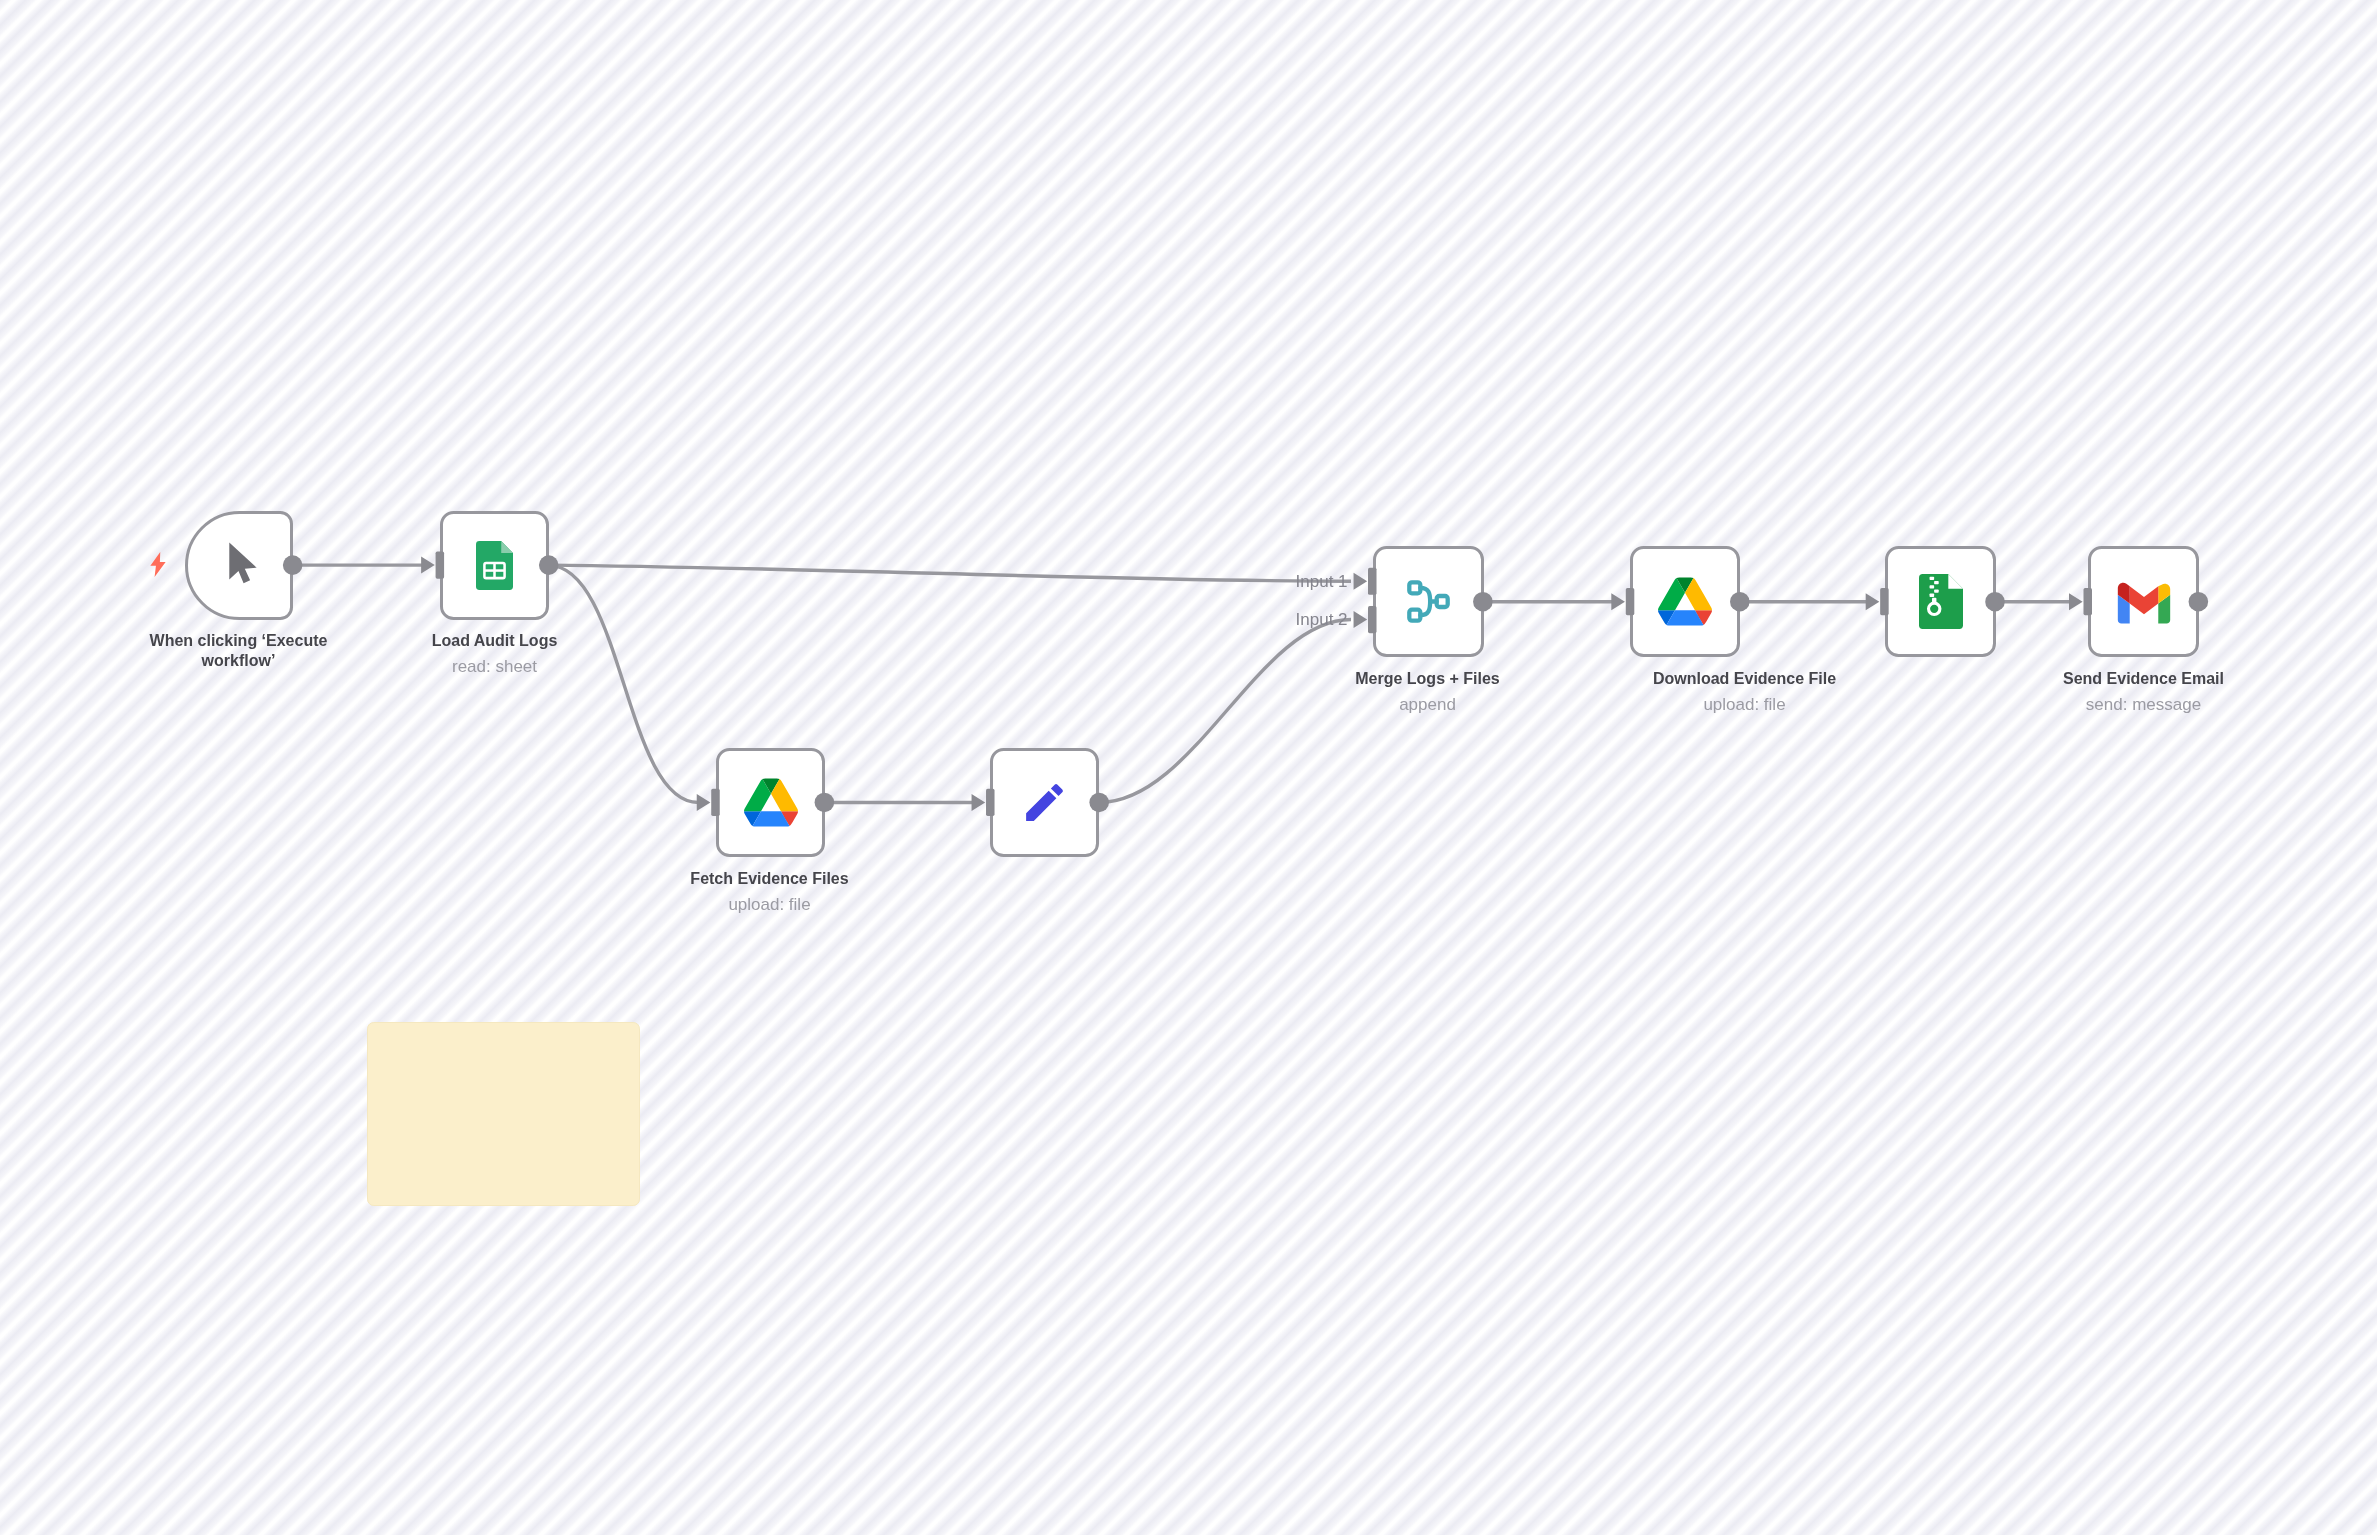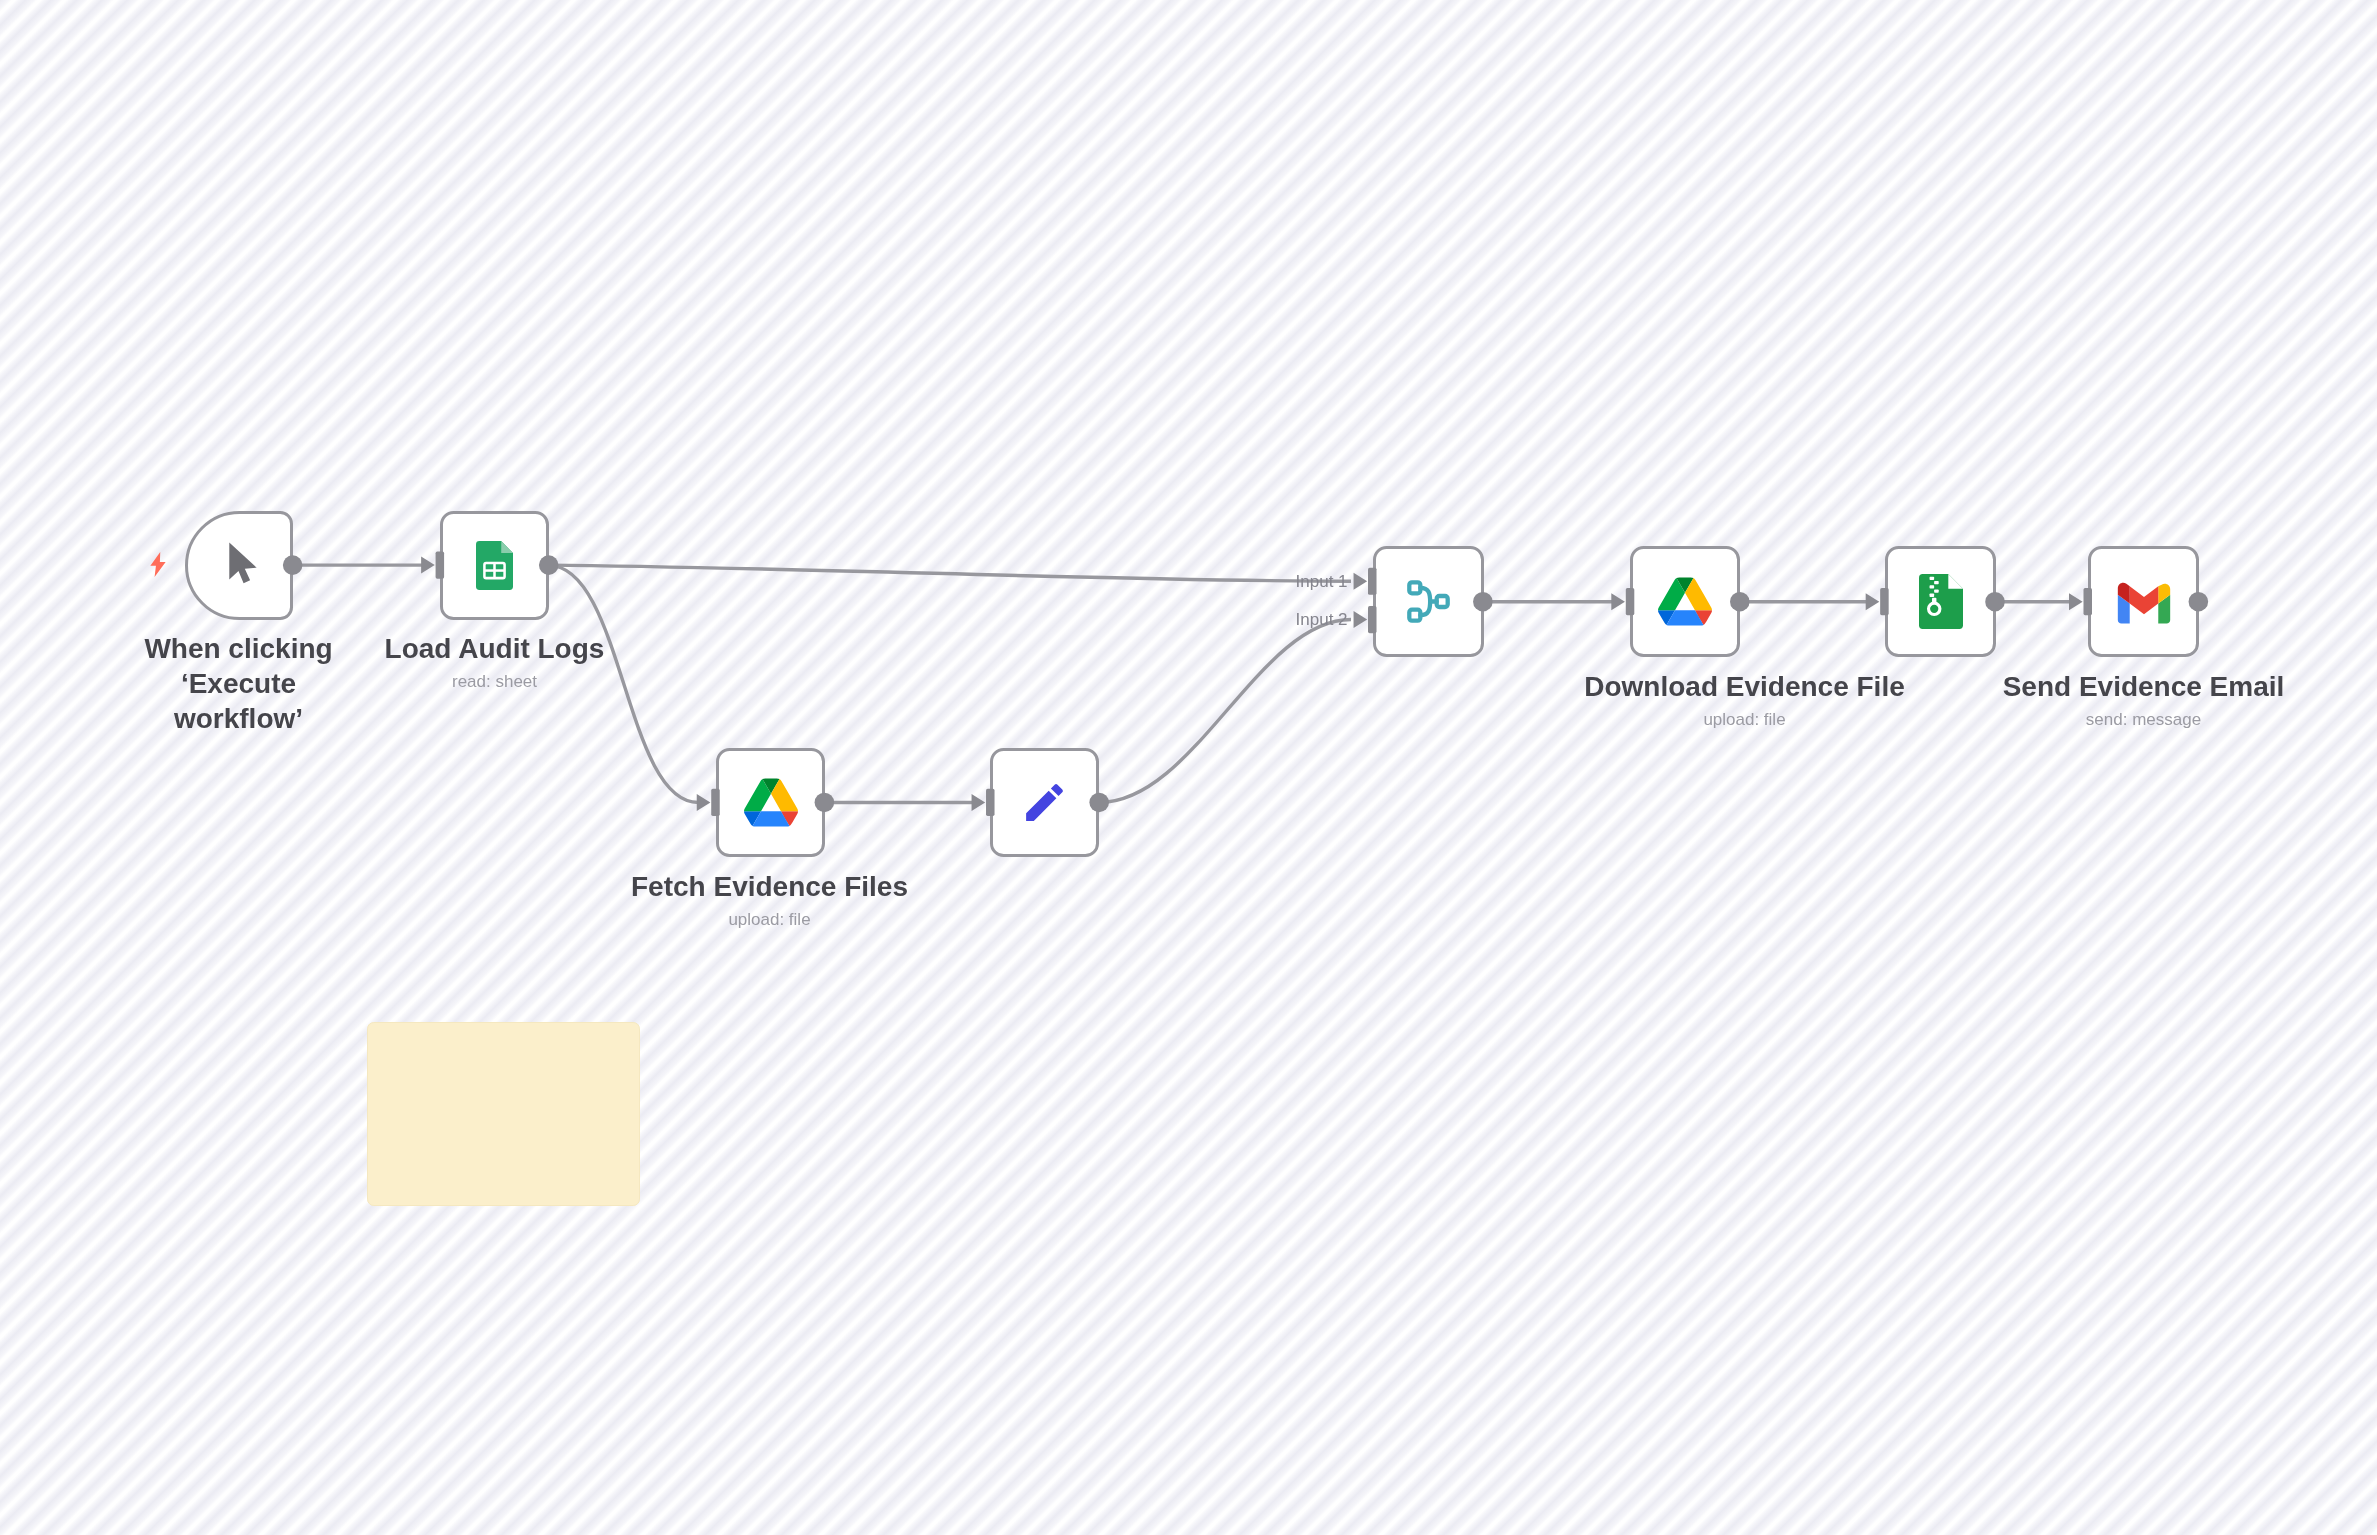--- a/index.html
+++ b/index.html
@@ -16,21 +16,21 @@
     position:absolute;box-sizing:border-box;
     background:#ffffff;border:3.4px solid #97979D;border-radius:13.6px;
     display:flex;align-items:center;justify-content:center;
     z-index:2;
   }
   .node-trigger{border-radius:58px 13.6px 13.6px 58px;}
   .node-label{
     position:absolute;text-align:center;z-index:3;
   }
   .node-title{
-    font-size:28px;font-weight:bold;color:#45454B;line-height:1.25;
+    font-size:16px;font-weight:bold;color:#45454B;line-height:1.25;
   }
   .node-subtitle{
     font-size:17px;color:#9B9BA3;margin-top:6px;
   }
   #wires{position:absolute;left:0;top:0;z-index:4;}
   .conn{fill:none;stroke:#98989E;stroke-width:4;}
   .out-dot{fill:#8A8A90;}
   .in-bar{fill:#8A8A90;}
   .in-arrow{fill:#8A8A90;}
   .input-label{font-size:20px;fill:#85858E;font-family:"Liberation Sans",sans-serif;}
@@ -100,20 +100,24 @@
 
   <div class="node" style="left:1373px;top:546px;width:111px;height:111px;">
     <svg class="icon" width="53" height="49" viewBox="0 0 24 24">
       <g fill="none" stroke="#43A9B8" stroke-width="2.1" stroke-linecap="round" stroke-linejoin="round">
         <rect x="2.6" y="2.6" width="5.4" height="5.4" rx="1.3"></rect>
         <rect x="2.6" y="16" width="5.4" height="5.4" rx="1.3"></rect>
         <rect x="16" y="9.3" width="5.4" height="5.4" rx="1.3"></rect>
         <path d="M8 5.3c4.2 0 4.8 2.7 4.8 6.7M8 18.7c4.2 0 4.8-2.7 4.8-6.7M12.8 12H16"></path>
       </g>
     </svg>
+  </div>
+  <div class="node-label" style="left:1249px;top:669px;width:357px;">
+    <div class="node-title">Merge Logs + Files</div>
+    <div class="node-subtitle">append</div>
   </div>
 
   <div class="node" style="left:1630px;top:546px;width:110px;height:111px;">
     <svg class="icon" width="54" height="49" viewBox="0 0 87.3 78">
       <path d="m6.6 66.85 3.85 6.65c.8 1.4 1.95 2.5 3.3 3.3l13.75-23.8h-27.5c0 1.55.4 3.1 1.2 4.5z" fill="#0066DA"></path>
       <path d="m43.65 25-13.75-23.8c-1.35.8-2.5 1.9-3.3 3.3l-25.4 44a9.06 9.06 0 0 0-1.2 4.5h27.5z" fill="#00AC47"></path>
       <path d="m73.55 76.8c1.35-.8 2.5-1.9 3.3-3.3l1.6-2.75 7.65-13.25c.8-1.4 1.2-2.95 1.2-4.5h-27.5l5.85 11.5z" fill="#EA4335"></path>
       <path d="m43.65 25 13.75-23.8c-1.35-.8-2.9-1.2-4.5-1.2h-18.5c-1.6 0-3.15.45-4.5 1.2z" fill="#00832D"></path>
       <path d="m59.8 53h-32.3l-13.75 23.8c1.35.8 2.9 1.2 4.5 1.2h50.8c1.6 0 3.15-.45 4.5-1.2z" fill="#2684FC"></path>
       <path d="m73.4 26.5-12.7-22c-.8-1.4-1.95-2.5-3.3-3.3l-13.75 23.8 16.15 28h27.45c0-1.55-.4-3.1-1.2-4.5z" fill="#FFBA00"></path>

